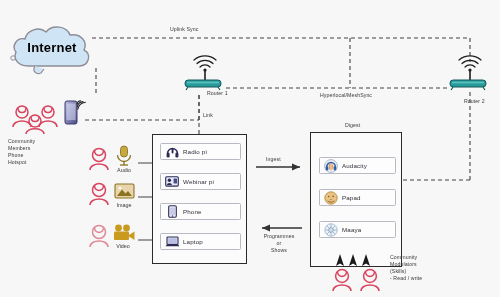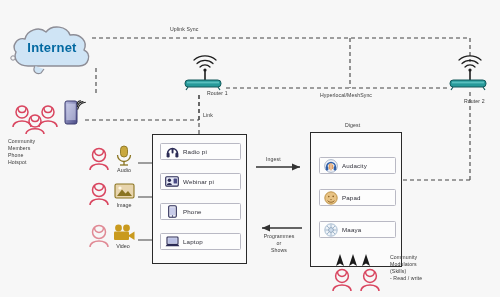--- a/index.html
+++ b/index.html
@@ -38,21 +38,21 @@
     left: 8px; top: 22px;
     width: 88px; height: 56px;
   }
   #cloud .txt {
     position: absolute;
     left: 0; top: 18px;
     width: 88px;
     text-align: center;
     font-size: 13px;
     font-weight: bold;
-    color: #0369a1;
+    color: #000000;
     letter-spacing: .2px;
   }
   
   .bigbox {
     position: absolute;
     background: #fbfbfb;
     border: 1.6px solid #2a2a2a;
   }
   .item {
     position: absolute;

